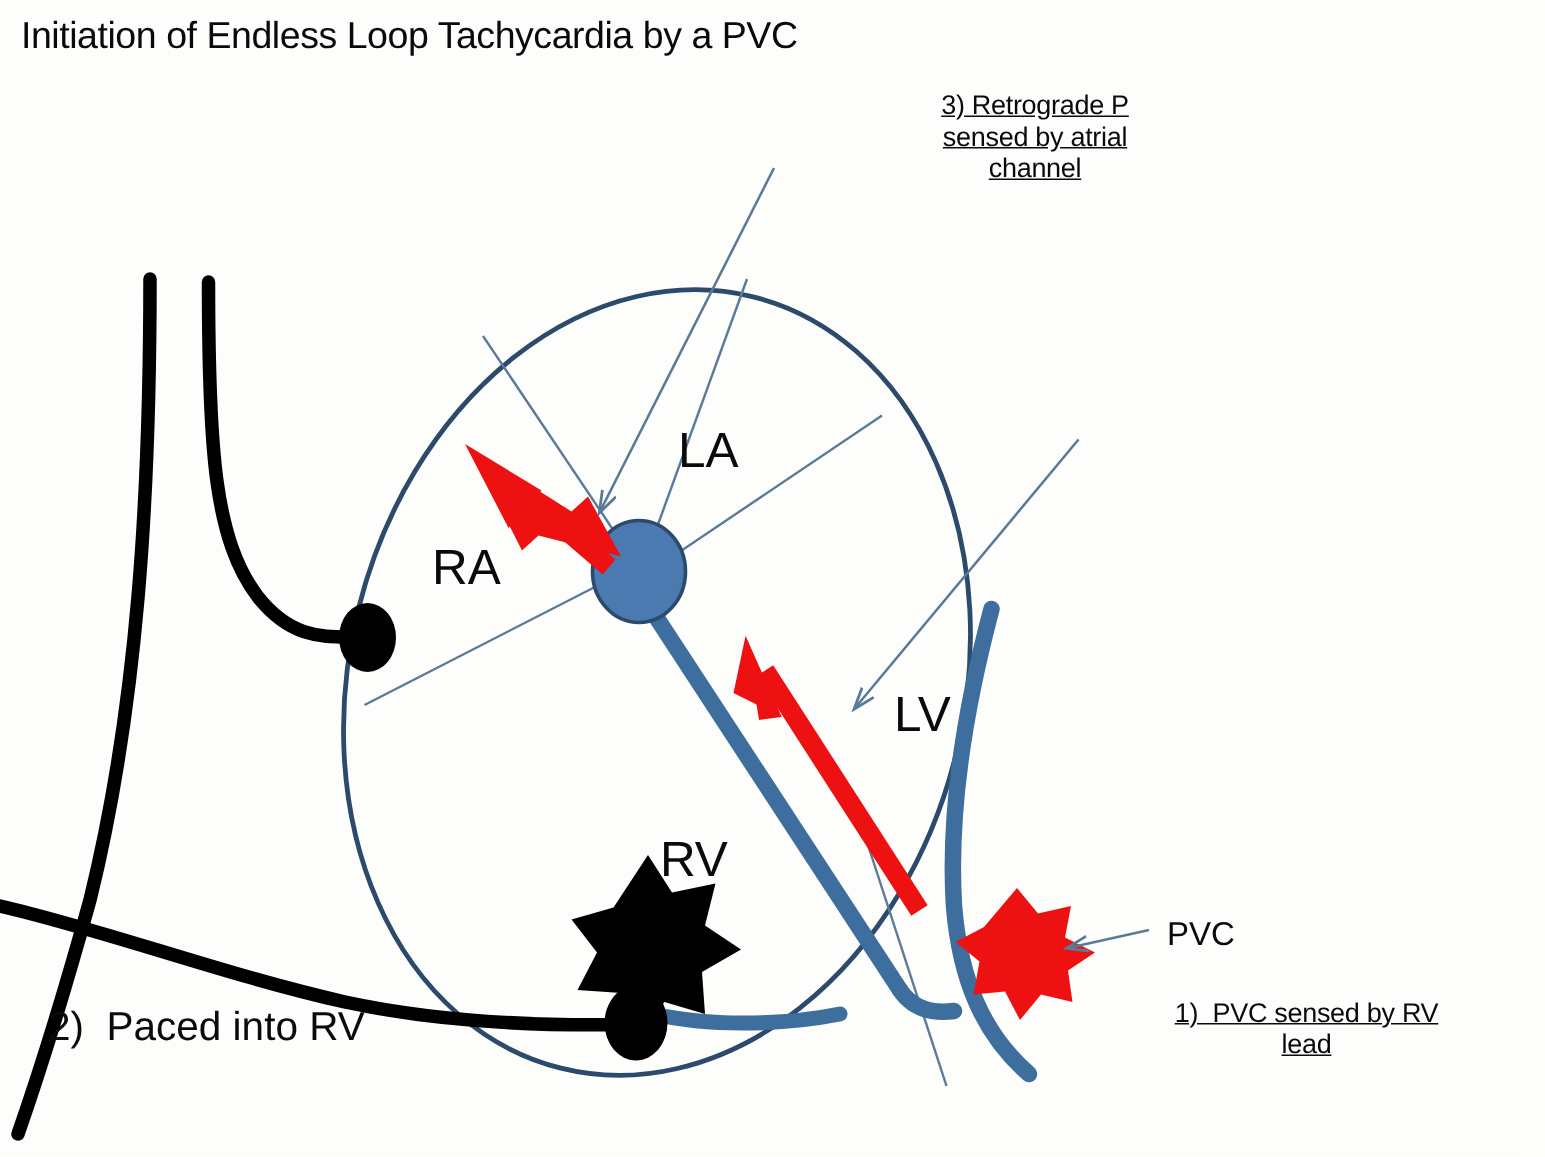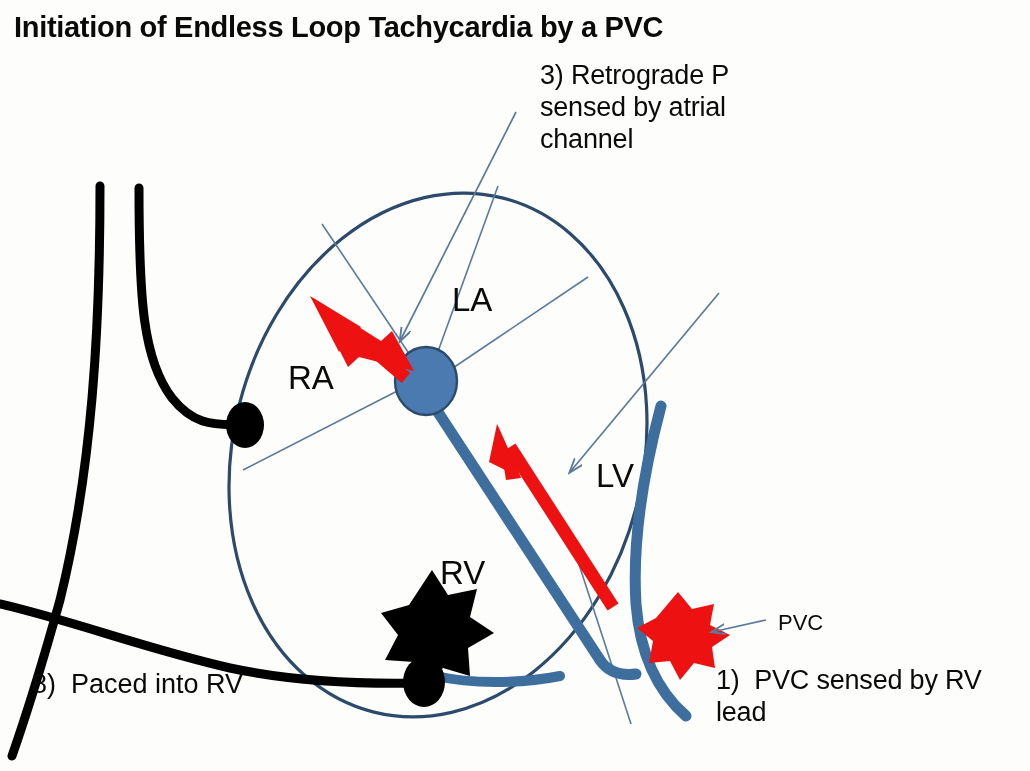--- a/index.html
+++ b/index.html
@@ -26,28 +26,29 @@
   }
   .txt {
     position: absolute;
     color: #0a0a0a;
     white-space: pre;
     line-height: 1.18;
   }
   #page-title {
     left: 14px;
     top: 10px;
-    font-size: 29px;
+    font-size: 25px;
     letter-spacing: -0.3px;
-    font-weight: 700;
+    font-weight: 400;
   }
   .callout {
-    font-size: 27px;
-    text-align: left;
+    font-size: 18px;
+    text-align: center;
     letter-spacing: -0.2px;
+    text-decoration: underline;
   }
   #callout-3 {
     left: 540px;
     top: 60px;
     width: 300px;
   }
   #callout-2 {
     left: 722px;
     top: 283px;
     width: 306px;
@@ -177,21 +178,21 @@
   <div class="txt" id="page-title">Initiation of Endless Loop Tachycardia by a PVC</div>
 
   <div class="txt callout" id="callout-3">3) Retrograde P
 sensed by atrial
 channel</div>
 
 
   <div class="txt callout" id="callout-1">1)  PVC sensed by RV
 lead</div>
 
-  <div class="txt" id="callout-4">8)  Paced into RV</div>
+  <div class="txt" id="callout-4">2)  Paced into RV</div>
 
   <div class="txt" id="label-pvc">PVC</div>
 
   <div class="txt chamber-label" id="label-ra">RA</div>
 
   <div class="txt chamber-label" id="label-la">LA</div>
 
   <div class="txt chamber-label" id="label-lv">LV</div>
 
   <div class="txt chamber-label" id="label-rv">RV</div>

